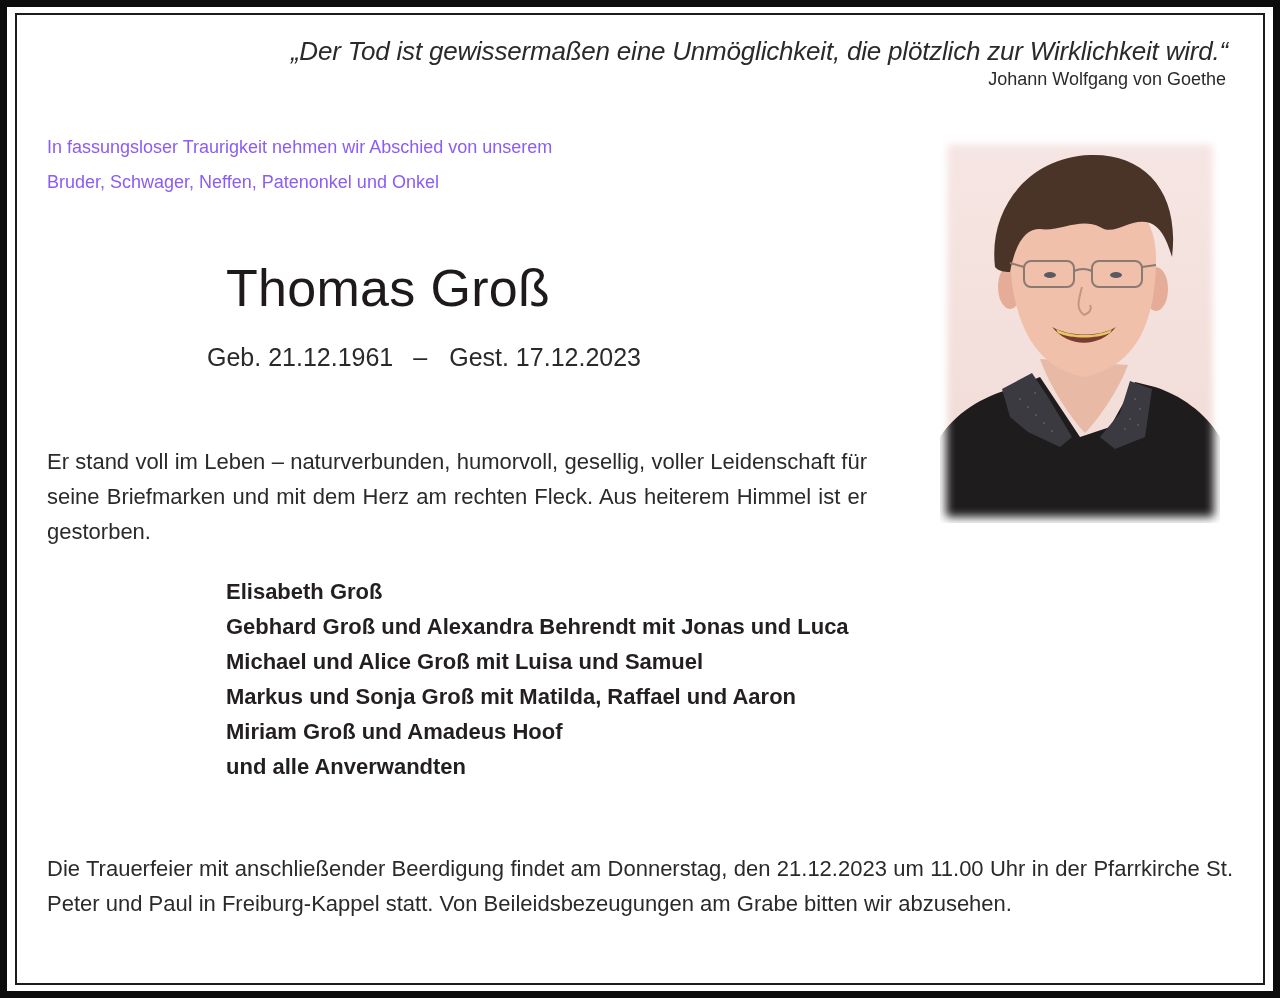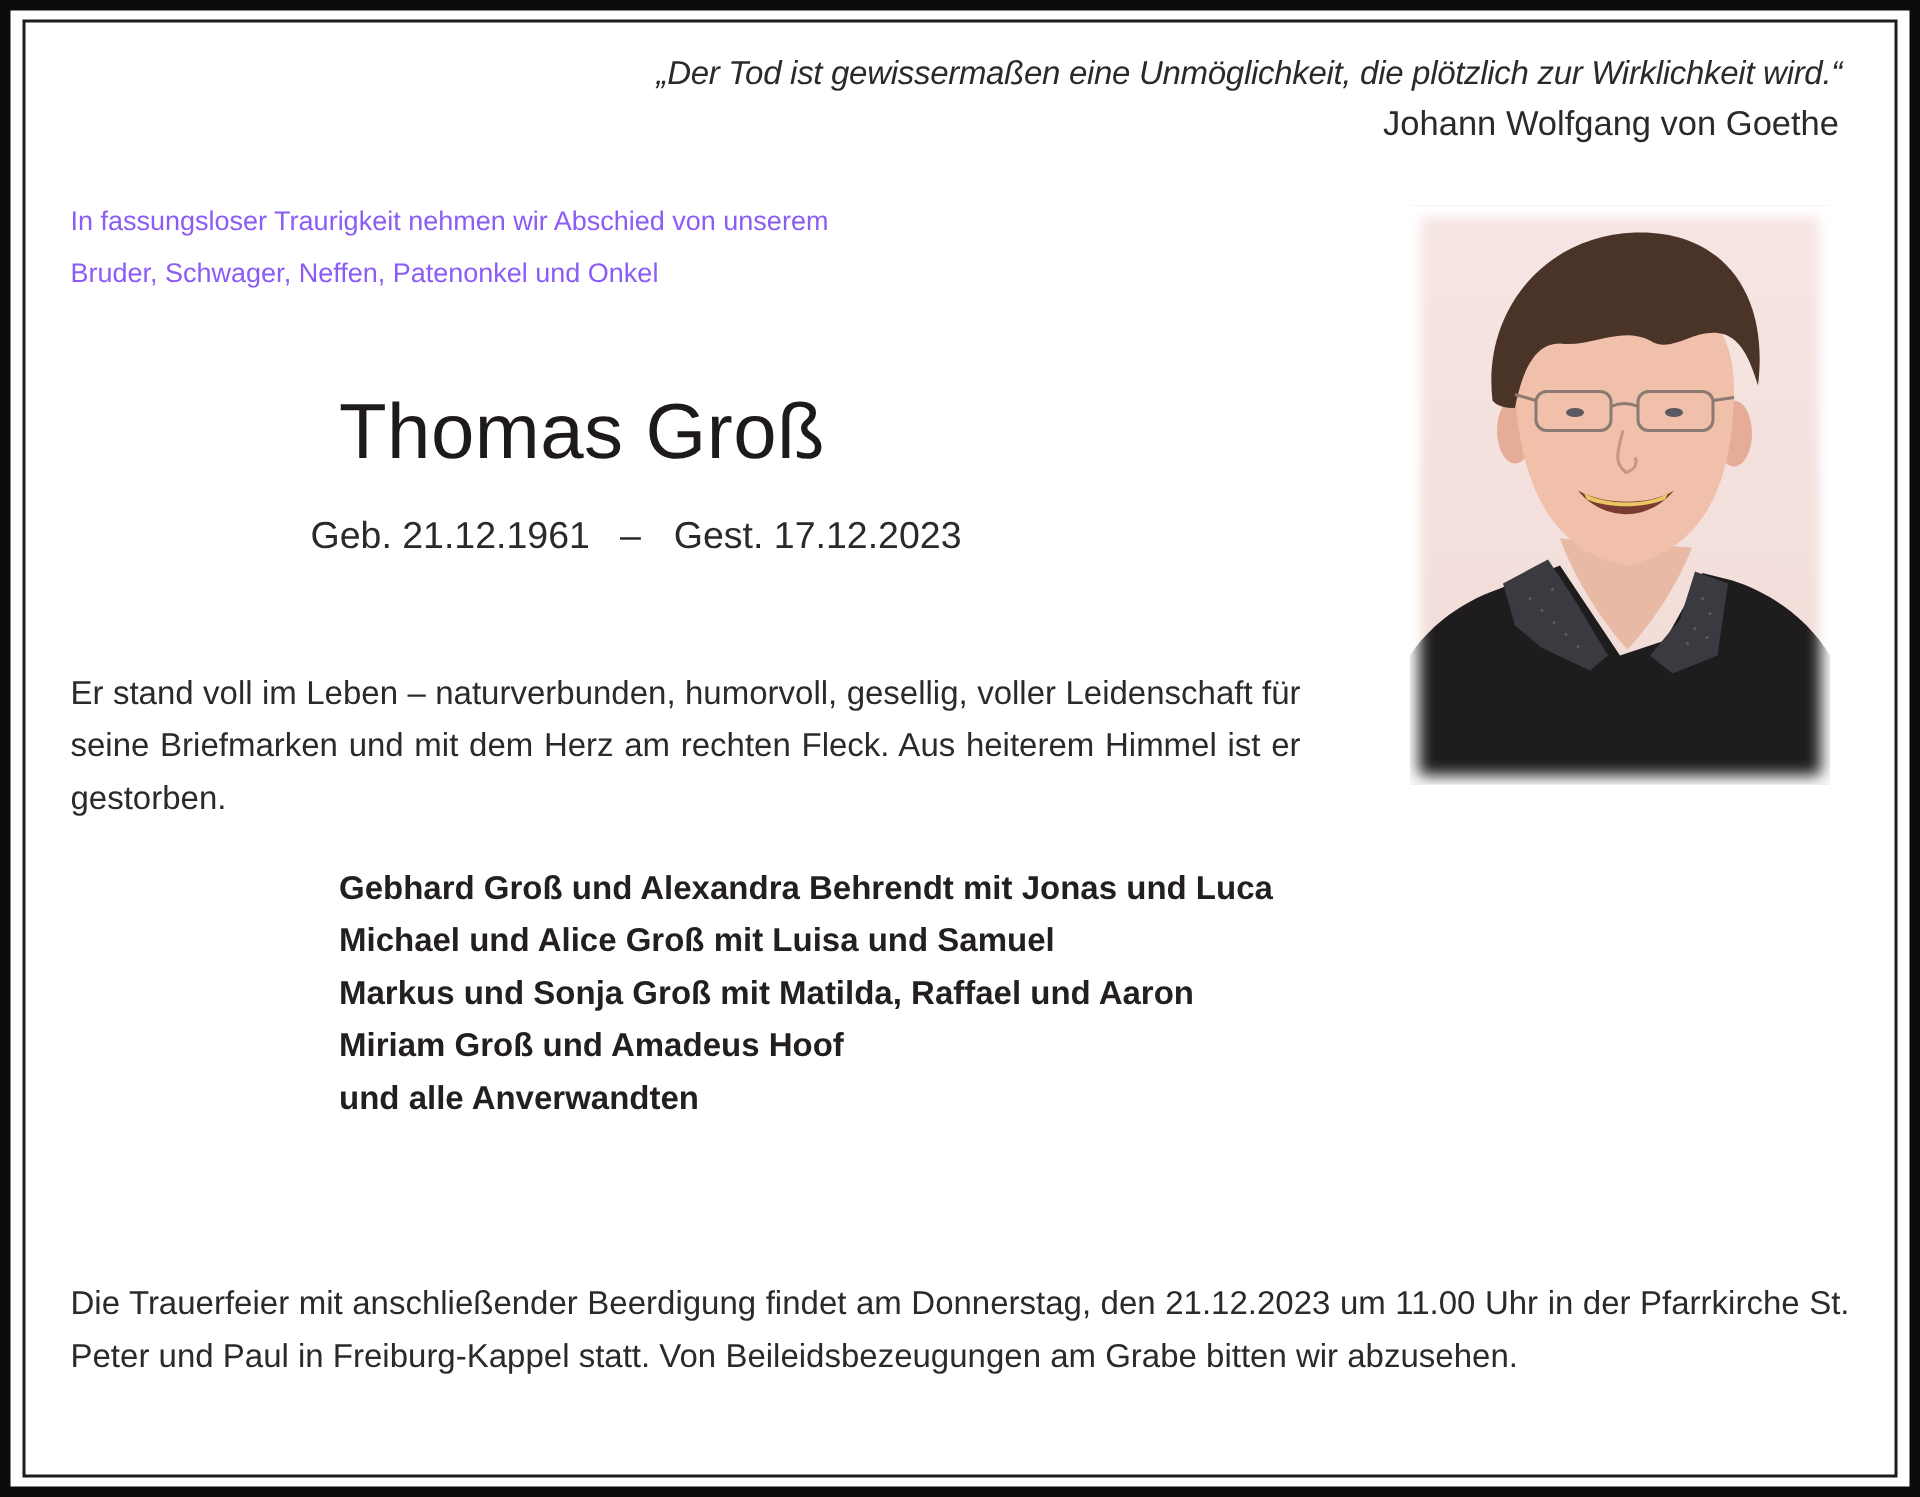--- a/index.html
+++ b/index.html
@@ -10,26 +10,26 @@
     position: absolute; left: 0; top: 0; width: 1280px; height: 998px;
     border: 7px solid #0c0c0c; background: #fff;
   }
   .inner-frame {
     position: absolute; left: 15px; top: 13px; width: 1250px; height: 972px;
     border: 2px solid #1c1c1c; background: #fff;
   }
 
   .quote {
     position: absolute; right: 52px; top: 36px;
-    font-size: 22px; font-style: italic; letter-spacing: -0.2px;
+    font-size: 26px; font-style: italic; letter-spacing: -0.2px;
     text-align: right; color: #2a2a2a; white-space: nowrap;
   }
   .quote-author {
     position: absolute; right: 54px; top: 69px;
-    font-size: 23px; color: #2a2a2a; white-space: nowrap;
+    font-size: 18px; color: #2a2a2a; white-space: nowrap;
   }
 
   .intro {
     position: absolute; left: 47px; top: 130px; width: 800px;
     font-size: 18px; line-height: 35px; color: #8b5cf6;
   }
 
   .deceased-name {
     position: absolute; left: 226px; top: 248px;
     font-size: 52px; line-height: 80px; color: #1e1a1b; letter-spacing: 0.3px;
@@ -138,20 +138,21 @@
 
     <path d="M142 150 C138 165 136 172 144 178 C150 176 152 172 150 168" fill="none" stroke="#c99482" stroke-width="2"></path>
 
     <path d="M112 190 C128 210 158 212 176 190 C160 200 130 200 112 190 Z" fill="#7a3c30"></path>
     <path d="M116 192 C132 200 158 200 172 192 L170 196 C156 202 132 202 118 196 Z" fill="#e9c765"></path>
   </svg>
   <div class="edge-fade"></div>
 </div>
 
 <div class="mourners">
+  <div class="name">Elisabeth Groß</div>
   <div class="name">Gebhard Groß und Alexandra Behrendt mit Jonas und Luca</div>
   <div class="name">Michael und Alice Groß mit Luisa und Samuel</div>
   <div class="name">Markus und Sonja Groß mit Matilda, Raffael und Aaron</div>
   <div class="name">Miriam Groß und Amadeus Hoof</div>
   <div class="name">und alle Anverwandten</div>
 </div>
 
 <div class="ceremony">Die Trauerfeier mit anschließender Beerdigung findet am Donnerstag, den 21.12.2023 um 11.00 Uhr in der Pfarrkirche St. Peter und Paul in Freiburg-Kappel statt. Von Beileidsbezeugungen am Grabe bitten wir abzusehen.</div>
 
 </body></html>

